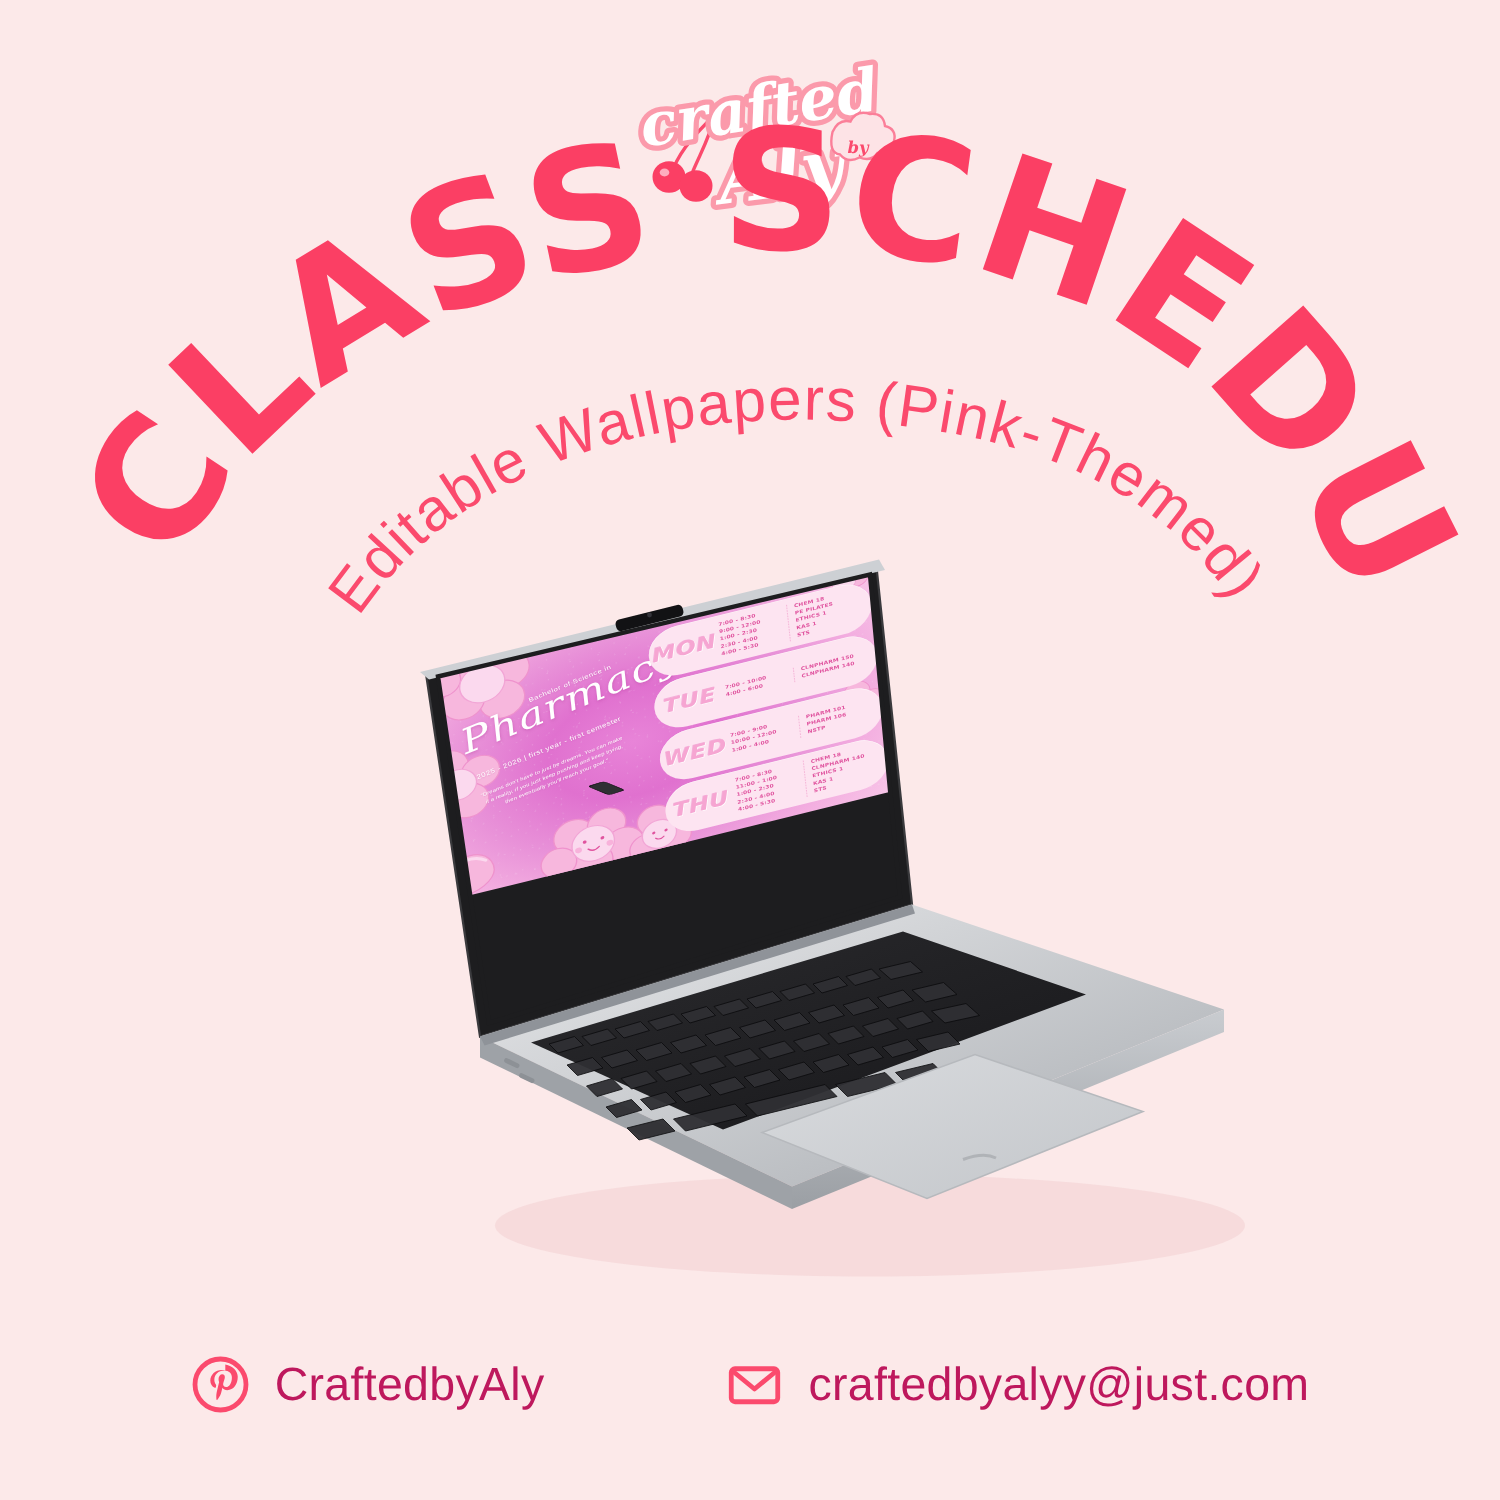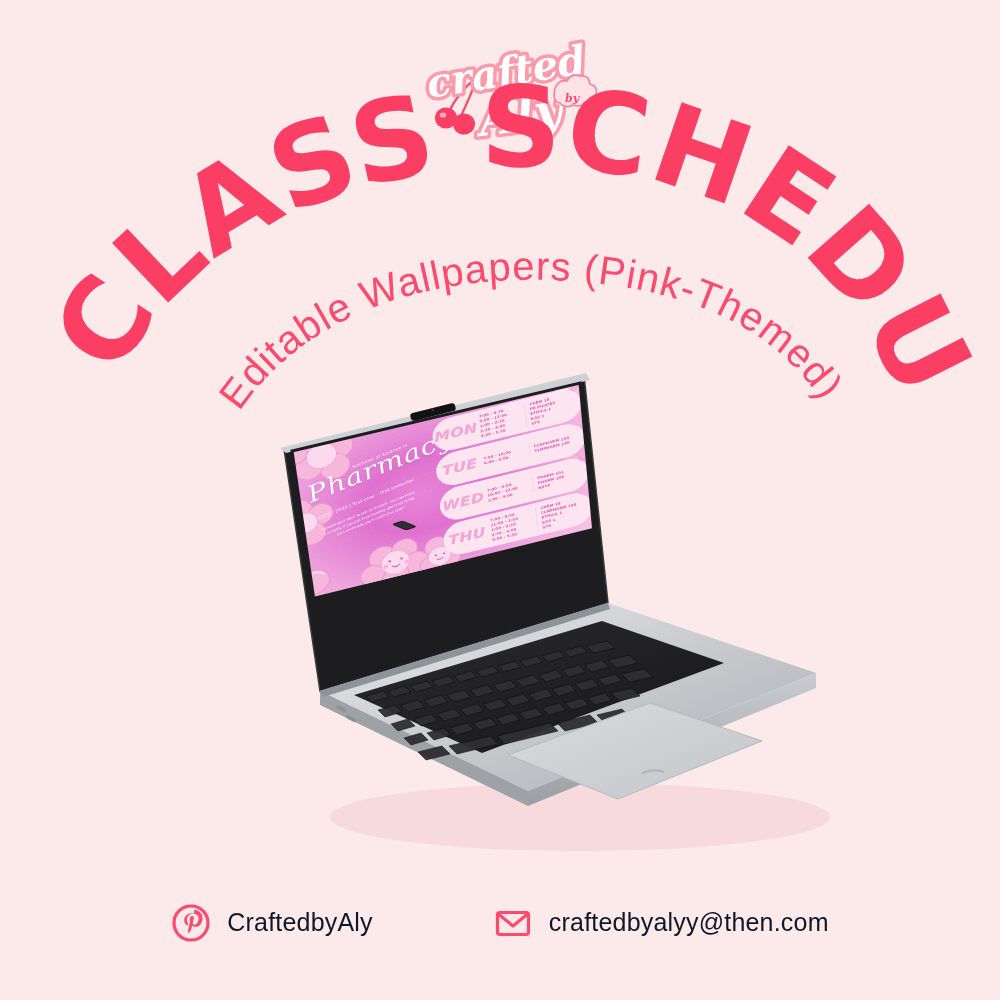--- a/index.html
+++ b/index.html
@@ -123,21 +123,21 @@
   .flower svg{display:block;overflow:visible;}
 
   
   .footer{
     position:absolute;left:0;top:885px;width:1000px;height:75px;
     display:flex;align-items:center;justify-content:center;gap:120px;
   }
   .contact{display:flex;align-items:center;gap:16px;}
   .contact .ic{width:40px;height:40px;flex:none;display:block;}
   .contact .txt{
-    font-family:"Liberation Sans",sans-serif;font-size:25px;color:#0f172a;
+    font-family:"Liberation Sans",sans-serif;font-size:31px;color:#be185d;
     letter-spacing:.2px;white-space:nowrap;
   }
 </style>
 </head>
 <body>
 
 <div class="stage">
 
   <div class="logo">
     <svg viewBox="0 0 180 110">
@@ -467,17 +467,17 @@
                  c0 -3.8 -3.2 -7.4 -8.3 -8.3 Z" fill="#fb4a6d"></path>
       </svg>
       <span class="txt">CraftedbyAly</span>
     </div>
 
     <div class="contact">
       <svg class="ic" viewBox="0 0 40 40">
         <rect x="4.5" y="9.5" width="31" height="22" rx="2.5" fill="none" stroke="#fb4a6d" stroke-width="3.2"></rect>
         <path d="M6 11.5 L20 23 L34 11.5" fill="none" stroke="#fb4a6d" stroke-width="3.2" stroke-linecap="round" stroke-linejoin="round"></path>
       </svg>
-      <span class="txt">craftedbyalyy@then.com</span>
+      <span class="txt">craftedbyalyy@just.com</span>
     </div>
 
   </div>
 </div>
 
 </body></html>

